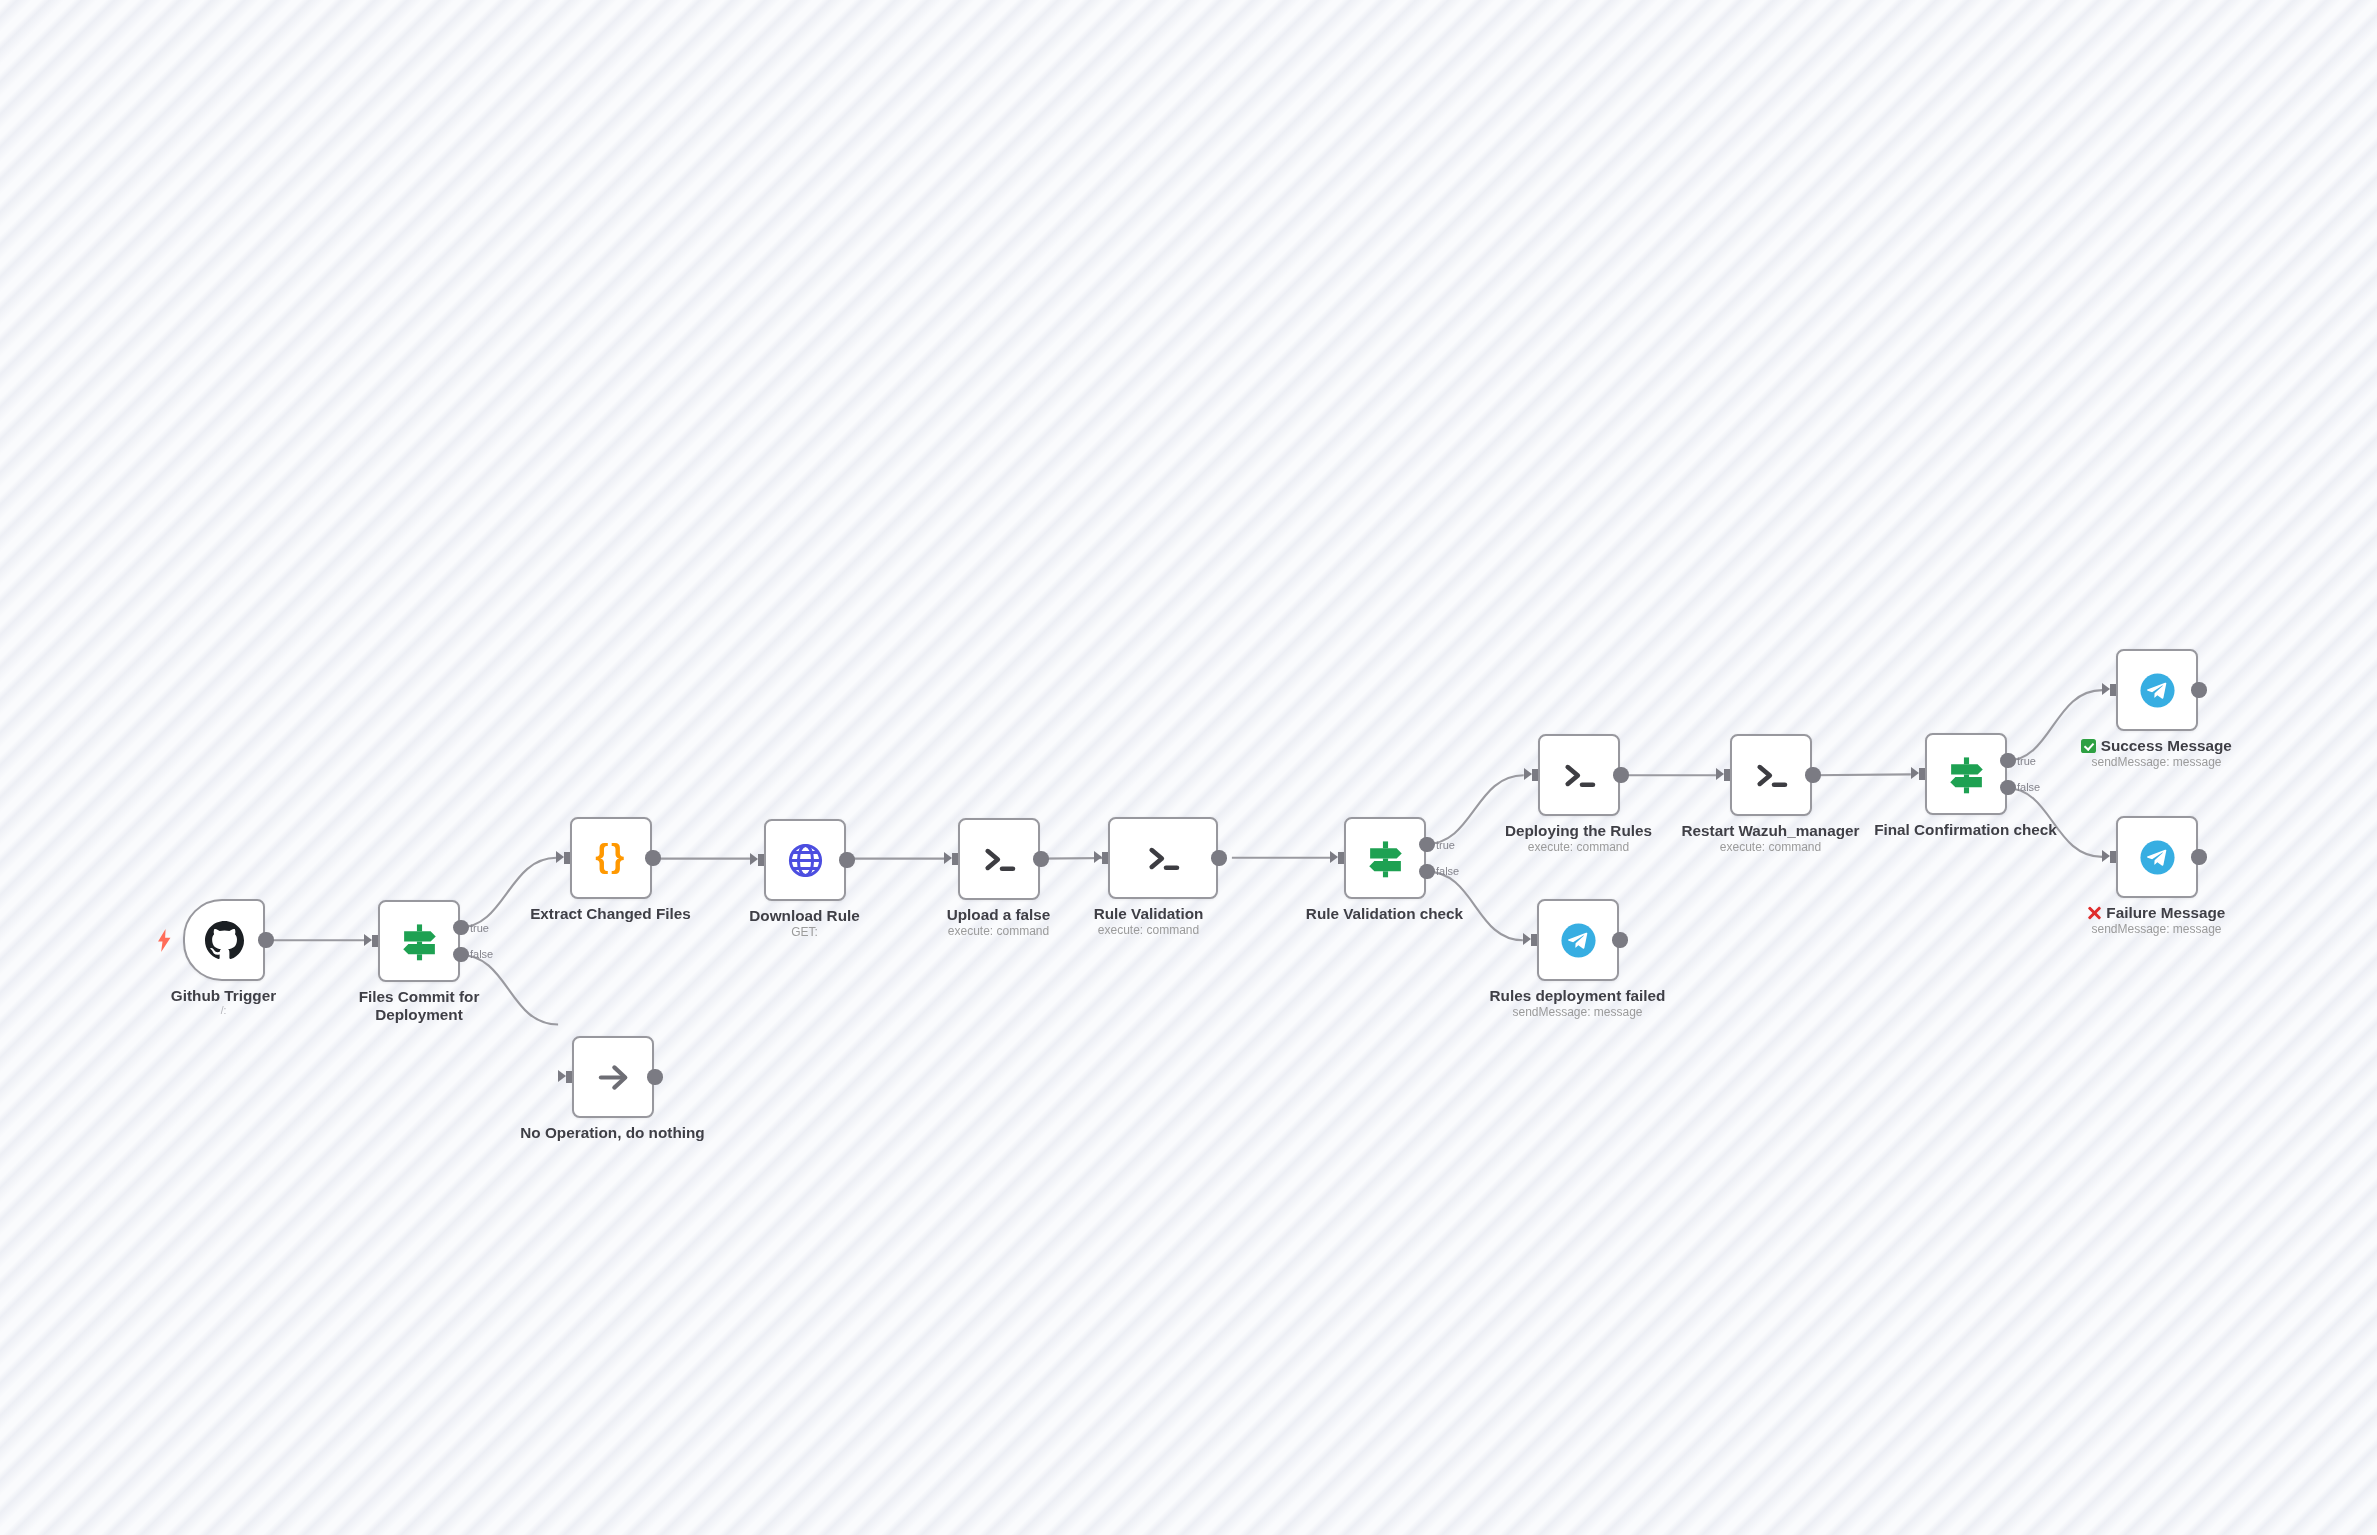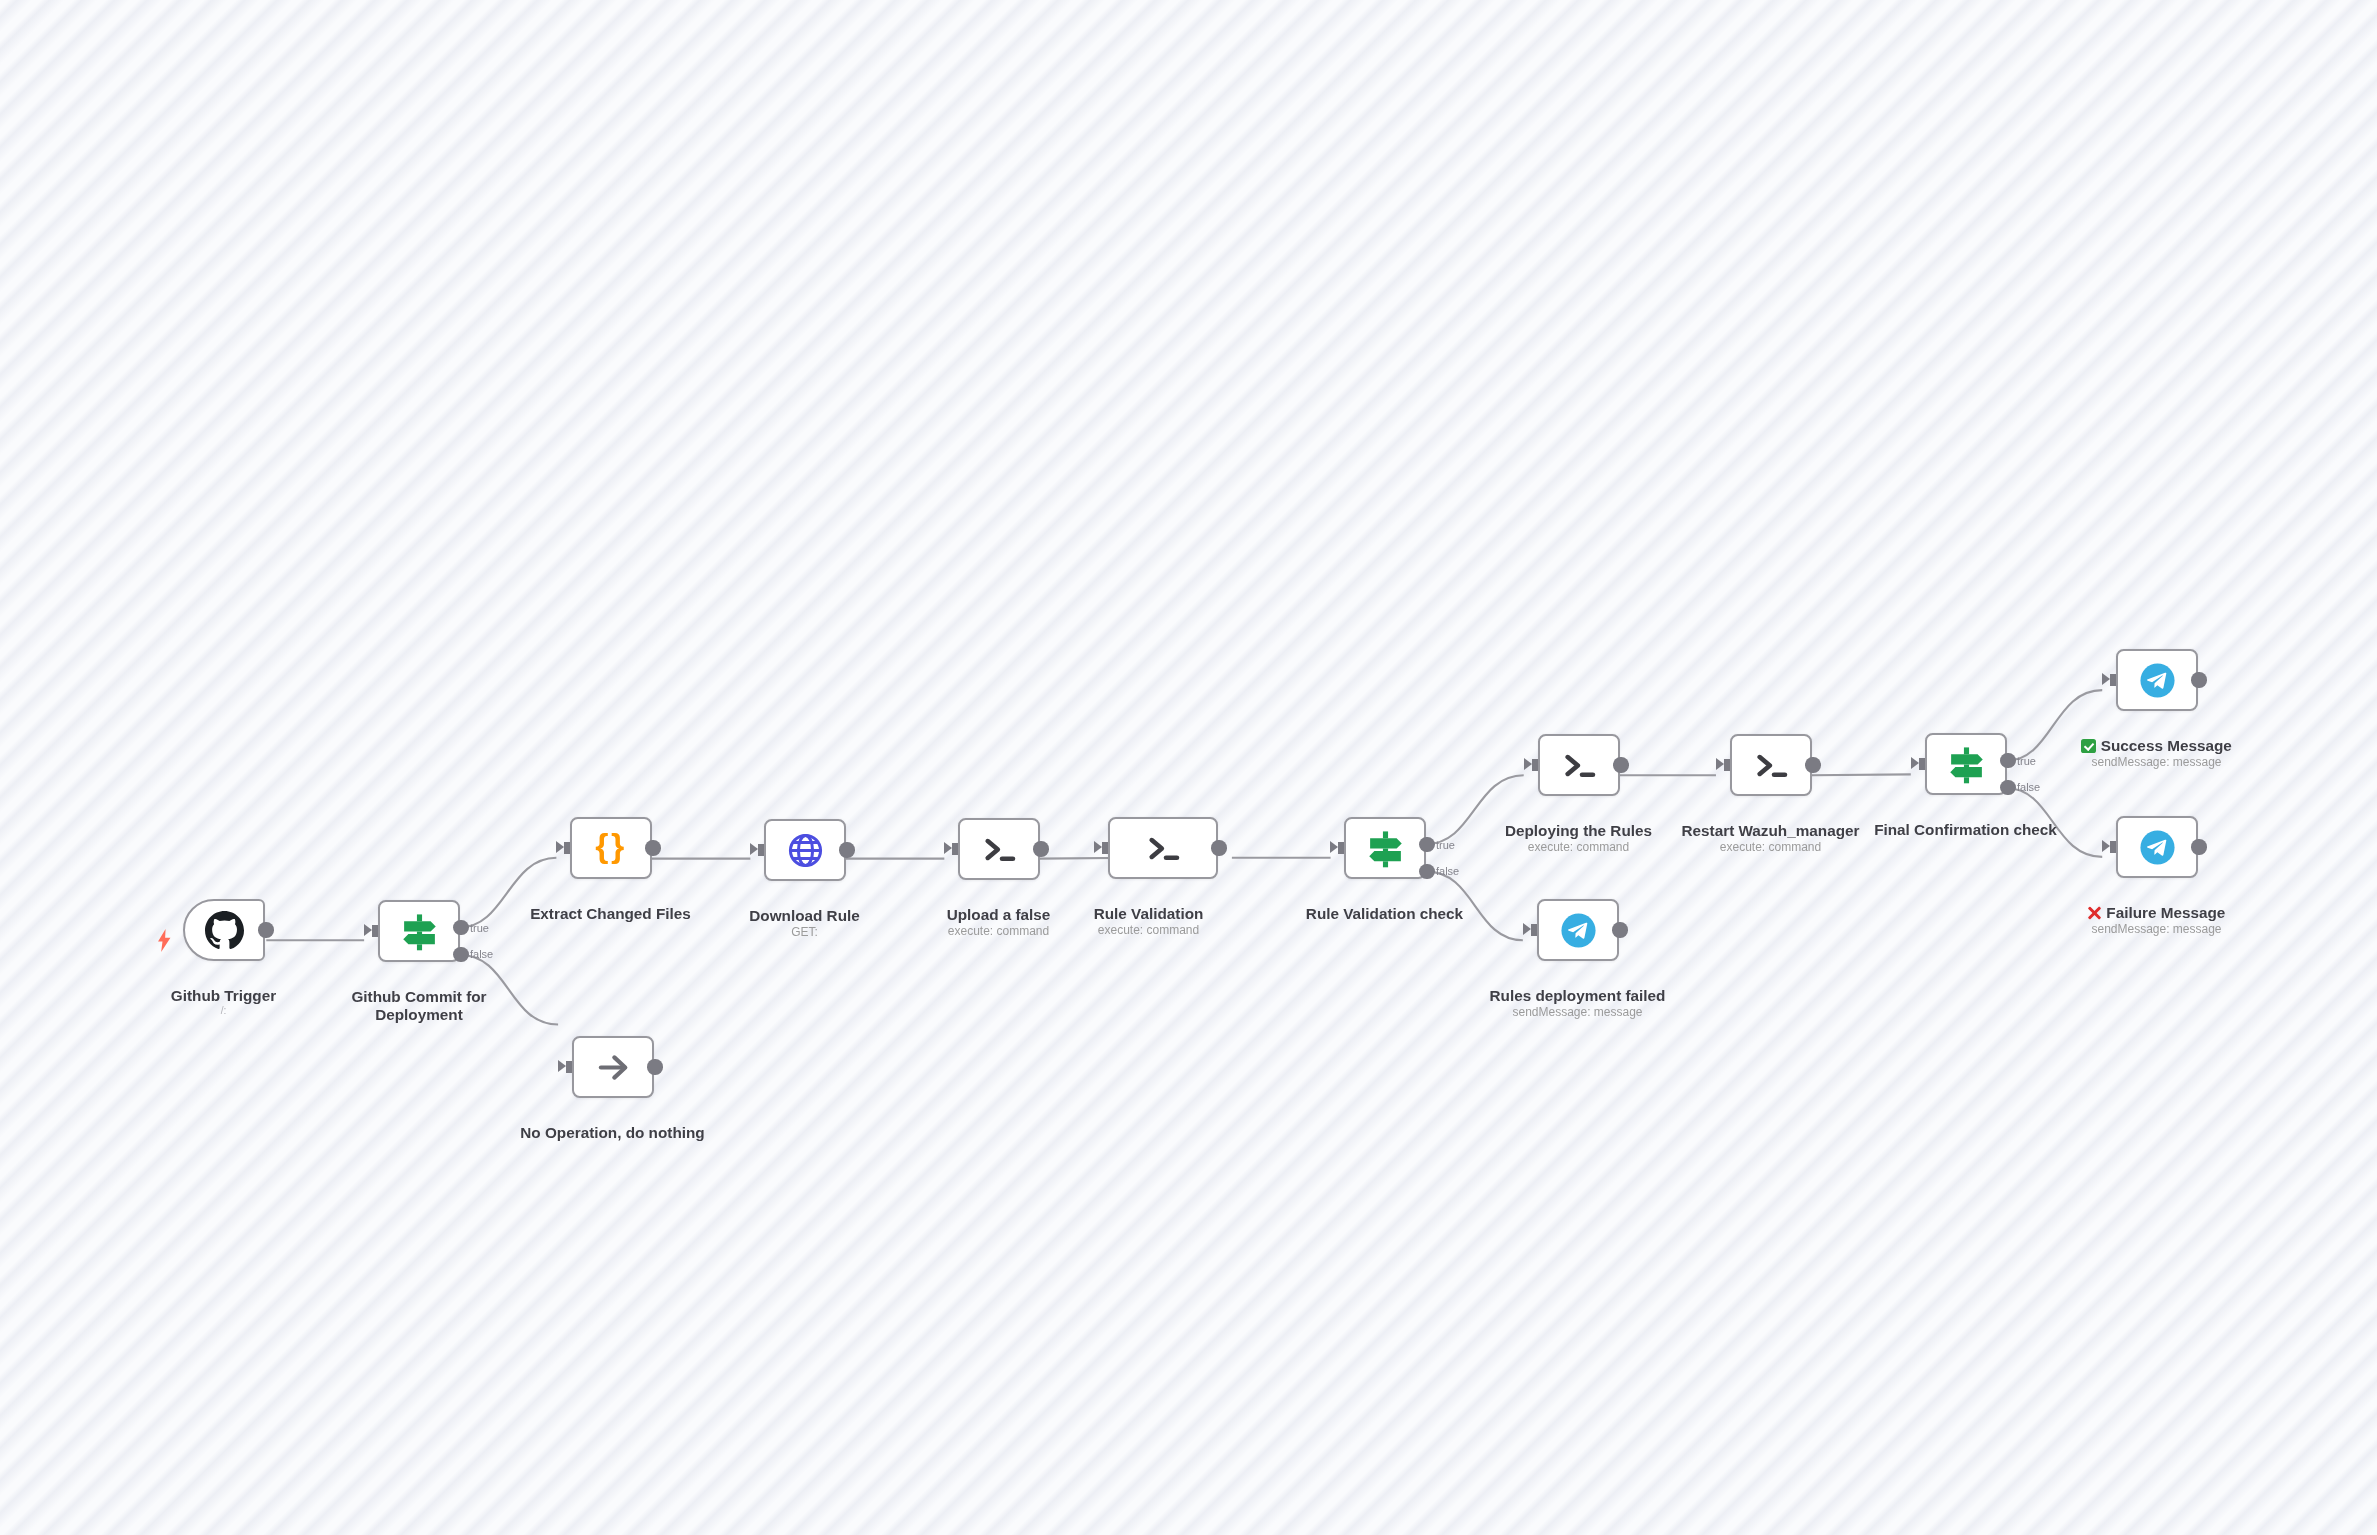--- a/index.html
+++ b/index.html
@@ -4,21 +4,21 @@
 <style>
   html,body{margin:0;padding:0;}
   body{
     width:2377px;height:1536px;position:relative;overflow:hidden;
     font-family:"Liberation Sans",sans-serif;
     background:repeating-linear-gradient(135deg,#fafbfd 0px,#fafbfd 6px,#edeff5 12px,#fafbfd 23px);
   }
   .canvas{position:absolute;inset:0;}
   .edges{position:absolute;left:0;top:0;z-index:1;}
   .edges path{stroke:#9a9aa0;stroke-width:2.5;fill:none;}
-  .node{position:absolute;width:82px;height:62px;z-index:2;}
+  .node{position:absolute;width:82px;height:82px;z-index:2;}
   .box{
     position:absolute;inset:0;background:#ffffff;border:2.1px solid #98989e;border-radius:7.7px;
     display:flex;align-items:center;justify-content:center;box-shadow:0 0.9px 2.6px rgba(40,40,60,.07);
   }
   .node.trigger .box{border-radius:39px 7.7px 7.7px 39px;}
   .out-dot{position:absolute;width:15.3px;height:15.3px;border-radius:50%;background:#7b7b83;right:-8.5px;top:calc(50% - 7.7px);}
   .out-dot.o-true{top:19.6px;}
   .out-dot.o-false{top:47px;}
   .in-port{position:absolute;left:-14.5px;top:calc(50% - 6.8px);width:14.5px;height:13.6px;}
   .in-port::before{content:"";position:absolute;left:0;top:0;width:0;height:0;
@@ -91,21 +91,21 @@
         <polygon points="11,27 42,27 42,39 11,39 5,33"></polygon>
         <rect x="21" y="39" width="6" height="7"></rect>
       </svg>
     </div>
     <div class="in-port"></div>
     <div class="out-dot o-true"></div>
     <div class="out-dot o-false"></div>
     <span class="branch-label b-true">true</span>
     <span class="branch-label b-false">false</span>
     <div class="node-label narrow">
-      <div><span>Github Commit for Deployment</span></div>
+      <div><span>Files Commit for Deployment</span></div>
     </div>
   </div>
 
   <div class="node" style="left:570px;top:817px;">
     <div class="box">
       <span class="braces">{}</span>
     </div>
     <div class="in-port"></div>
     <div class="out-dot"></div>
     <div class="node-label">

